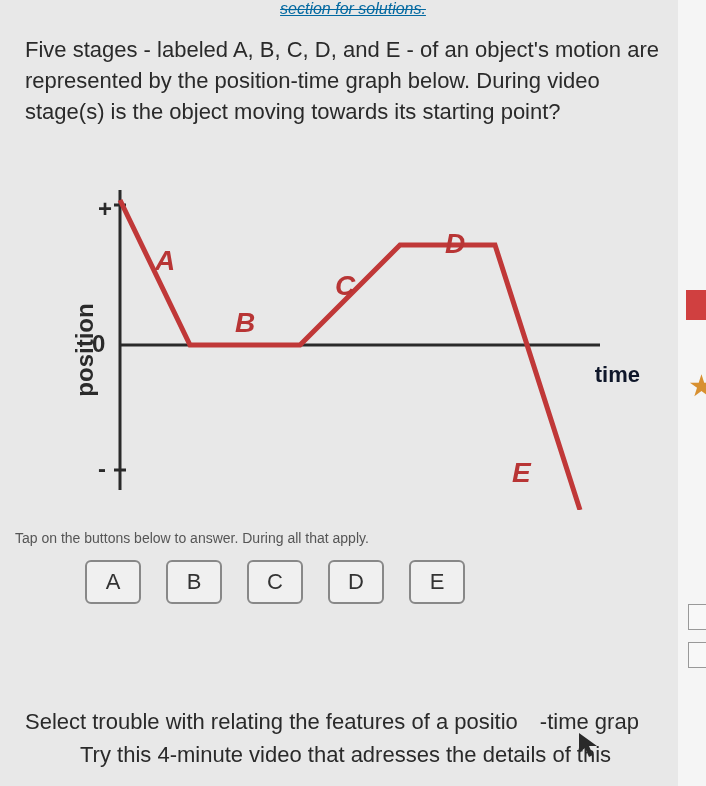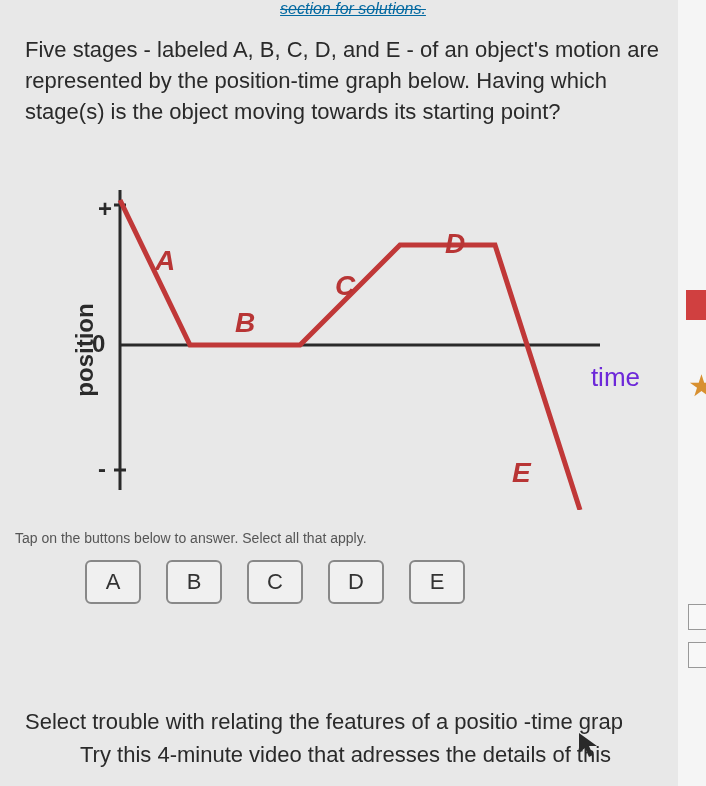--- a/index.html
+++ b/index.html
@@ -47,23 +47,23 @@
       top: 50%;
       transform: translateY(-50%) rotate(-90deg);
       font-size: 24px;
       font-weight: bold;
       color: #2a2a2a;
     }
     .x-axis-label {
       position: absolute;
       right: 30px;
       top: 172px;
-      font-size: 26px;
-      font-weight: normal;
-      color: #6d28d9;
+      font-size: 22px;
+      font-weight: bold;
+      color: #0f172a;
     }
     .tick-plus {
       position: absolute;
       left: 48px;
       top: 5px;
       font-size: 24px;
       font-weight: bold;
       color: #2a2a2a;
     }
     .tick-zero {
@@ -174,21 +174,21 @@
 <body>
 
 <div class="right-strip"></div>
 <div class="red-box"></div>
 <div class="star-partial">★</div>
 <div class="checkbox-partial" style="top:604px"></div>
 <div class="checkbox-partial" style="top:642px"></div>
 
 <div class="header-link">section for solutions.</div>
 
-<div class="question-text">Five stages - labeled A, B, C, D, and E - of an object's motion are represented by the position-time graph below. Having which stage(s) is the object moving towards its starting point?</div>
+<div class="question-text">Five stages - labeled A, B, C, D, and E - of an object's motion are represented by the position-time graph below. During video stage(s) is the object moving towards its starting point?</div>
 
 <div class="chart-container">
   <div class="y-axis-label">position</div>
   <div class="x-axis-label">time</div>
   <div class="tick-plus">+</div>
   <div class="tick-zero">0</div>
   <div class="tick-minus">-</div>
   
   <svg width="620" height="320">
 
@@ -201,30 +201,30 @@
     <polyline id="chart-polyline" fill="none" stroke="#c03838" stroke-width="5" points="70,10 140,155 250,155 350,55 445,55 530,320"></polyline>
   </svg>
 
   <div class="segment-label" style="left: 105px; top: 55px;">A</div>
   <div class="segment-label" style="left: 185px; top: 117px;">B</div>
   <div class="segment-label" style="left: 285px; top: 80px;">C</div>
   <div class="segment-label" style="left: 395px; top: 38px;">D</div>
   <div class="segment-label" style="left: 462px; top: 267px;">E</div>
 </div>
 
-<div class="instruction-text">Tap on the buttons below to answer. Select all that apply.</div>
+<div class="instruction-text">Tap on the buttons below to answer. During all that apply.</div>
 
 <div class="answer-buttons">
   <button class="answer-btn">A</button>
   <button class="answer-btn">B</button>
   <button class="answer-btn">C</button>
   <button class="answer-btn">D</button>
   <button class="answer-btn">E</button>
 </div>
 
 <div class="footer-text">
-  <span>Select trouble with relating the features of a positio</span><span style="margin-left:6px">-time grap</span><br>
+  <span>Select trouble with relating the features of a positio</span><span style="margin-left:22px">-time grap</span><br>
   <span class="footer-line2">Try this 4-minute video that adresses the details of this</span>
 </div>
 
 <svg class="cursor-icon" viewBox="0 0 24 28">
   <path d="M 2 2 L 2 22 L 8 17 L 12 26 L 16 24 L 12 15 L 20 15 Z" fill="#2a2a2a"></path>
 </svg>
 
 </body></html>

